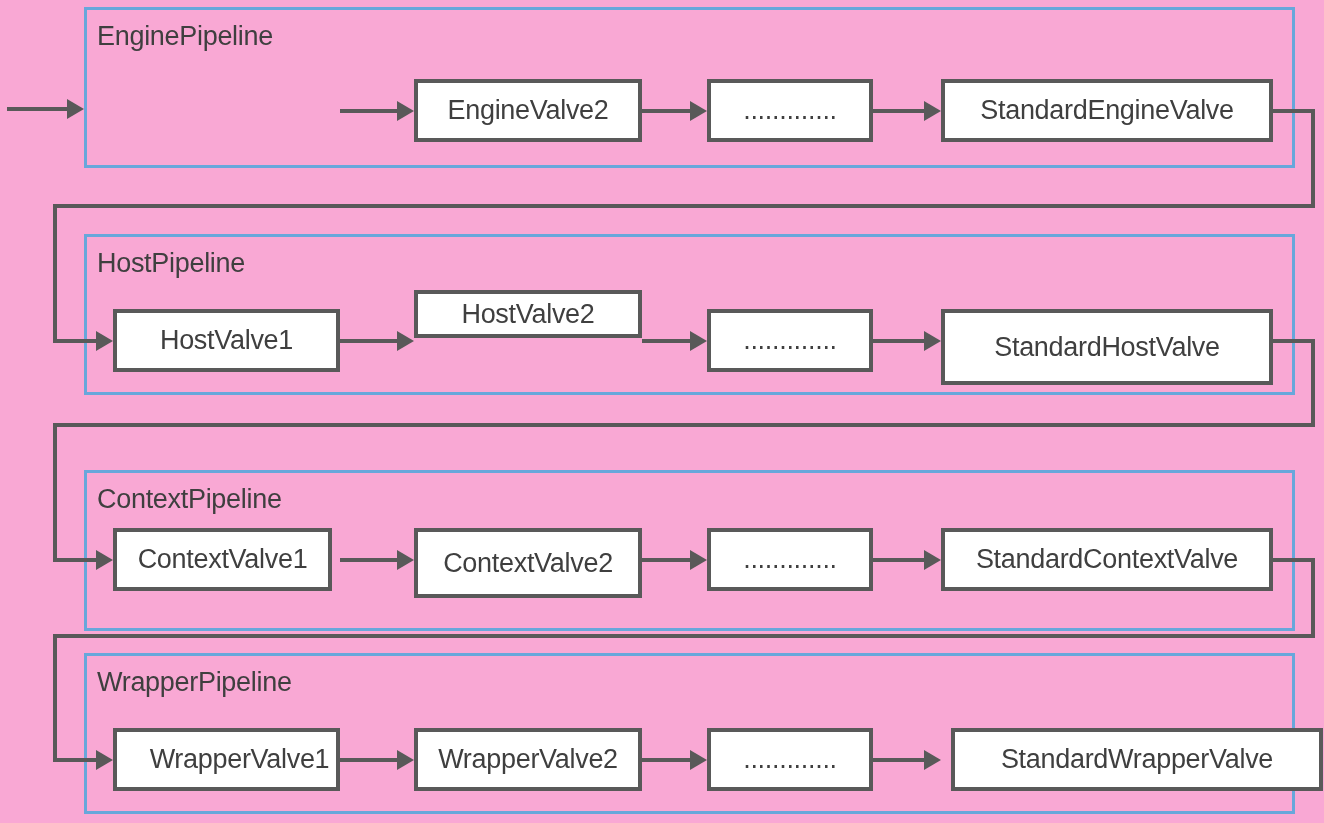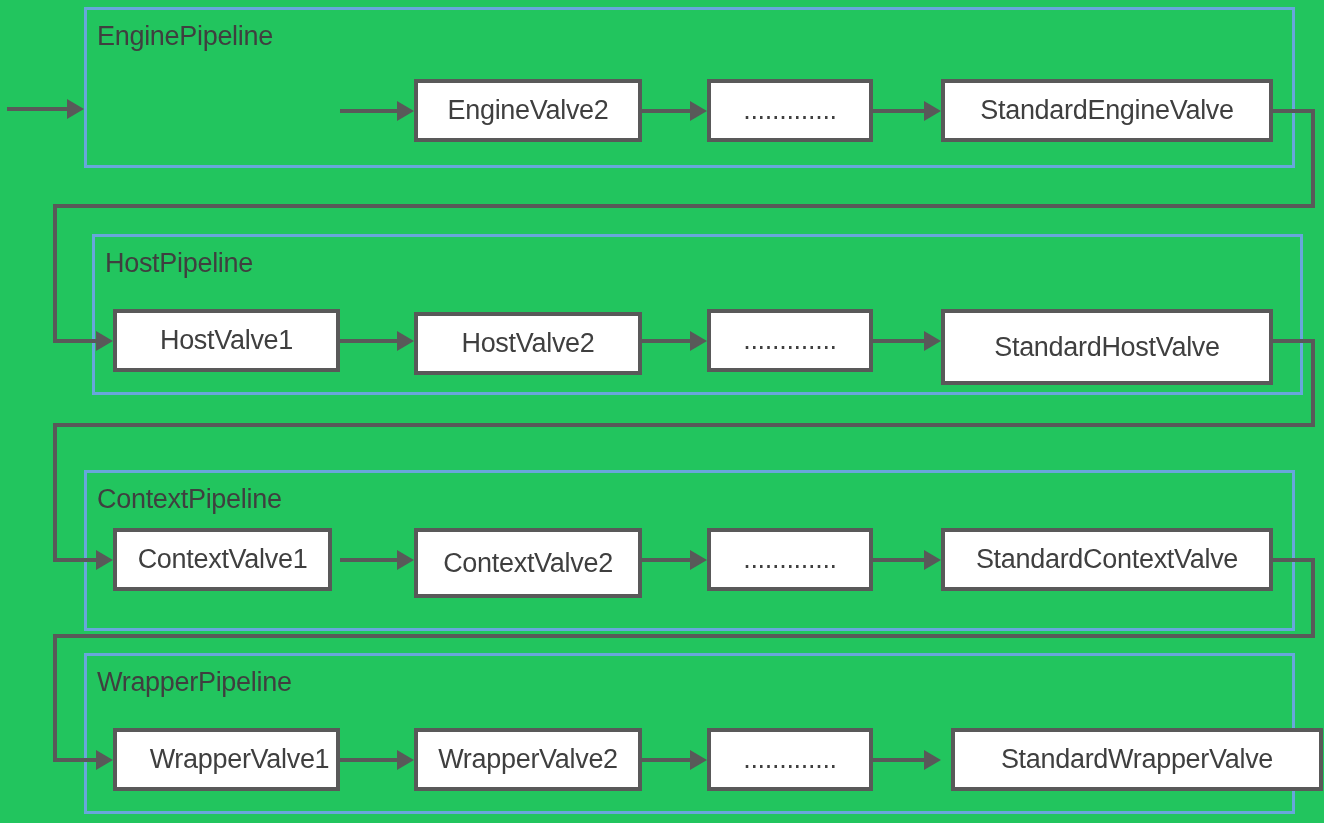--- a/index.html
+++ b/index.html
@@ -54,46 +54,46 @@
     width: 0;
     height: 0;
     border-top: 10px solid transparent;
     border-bottom: 10px solid transparent;
     border-left: 17px solid var(--connector-color, #595959);
   }
 </style>
 </head>
 <body>
 
-<div id="stage" style="--pipeline-border: #68a7db; --node-border: #595959; --connector-color: #595959; --text-color: #3f3f3f; background: #22c55e; text-decoration: underline;">
+<div id="stage" style="--pipeline-border: #68a7db; --node-border: #595959; --connector-color: #595959; --text-color: #3f3f3f; background: #f9a8d4; text-decoration: underline;">
     <div class="pipeline" style="left: 84px; top: 7px; width: 1211px; height: 161px;">
       <div class="pipeline-title">EnginePipeline</div>
     </div>
     <div class="node" style="left: 414px; top: 79px; width: 228px; height: 63px;">
       <span>EngineValve2</span>
     </div>
     <div class="seg" style="left: 340px; top: 109px; width: 59px; height: 4px;"></div>
     <div class="arrowhead" style="left: 397px; top: 101px;"></div>
     <div class="node" style="left: 707px; top: 79px; width: 166px; height: 63px;">
       <span>.............</span>
     </div>
     <div class="seg" style="left: 642px; top: 109px; width: 50px; height: 4px;"></div>
     <div class="arrowhead" style="left: 690px; top: 101px;"></div>
     <div class="node" style="left: 941px; top: 79px; width: 332px; height: 63px;">
       <span>StandardEngineValve</span>
     </div>
     <div class="seg" style="left: 873px; top: 109px; width: 53px; height: 4px;"></div>
     <div class="arrowhead" style="left: 924px; top: 101px;"></div>
-    <div class="pipeline" style="left: 92px; top: 234px; width: 1211px; height: 161px;">
+    <div class="pipeline" style="left: 84px; top: 234px; width: 1211px; height: 161px;">
       <div class="pipeline-title">HostPipeline</div>
     </div>
     <div class="node" style="left: 113px; top: 309px; width: 227px; height: 63px;">
       <span>HostValve1</span>
     </div>
-    <div class="node" style="left: 414px; top: 312px; width: 228px; height: 63px;">
+    <div class="node" style="left: 414px; top: 290px; width: 228px; height: 48px;">
       <span>HostValve2</span>
     </div>
     <div class="seg" style="left: 340px; top: 339px; width: 59px; height: 4px;"></div>
     <div class="arrowhead" style="left: 397px; top: 331px;"></div>
     <div class="node" style="left: 707px; top: 309px; width: 166px; height: 63px;">
       <span>.............</span>
     </div>
     <div class="seg" style="left: 642px; top: 339px; width: 50px; height: 4px;"></div>
     <div class="arrowhead" style="left: 690px; top: 331px;"></div>
     <div class="node" style="left: 941px; top: 309px; width: 332px; height: 76px;">

